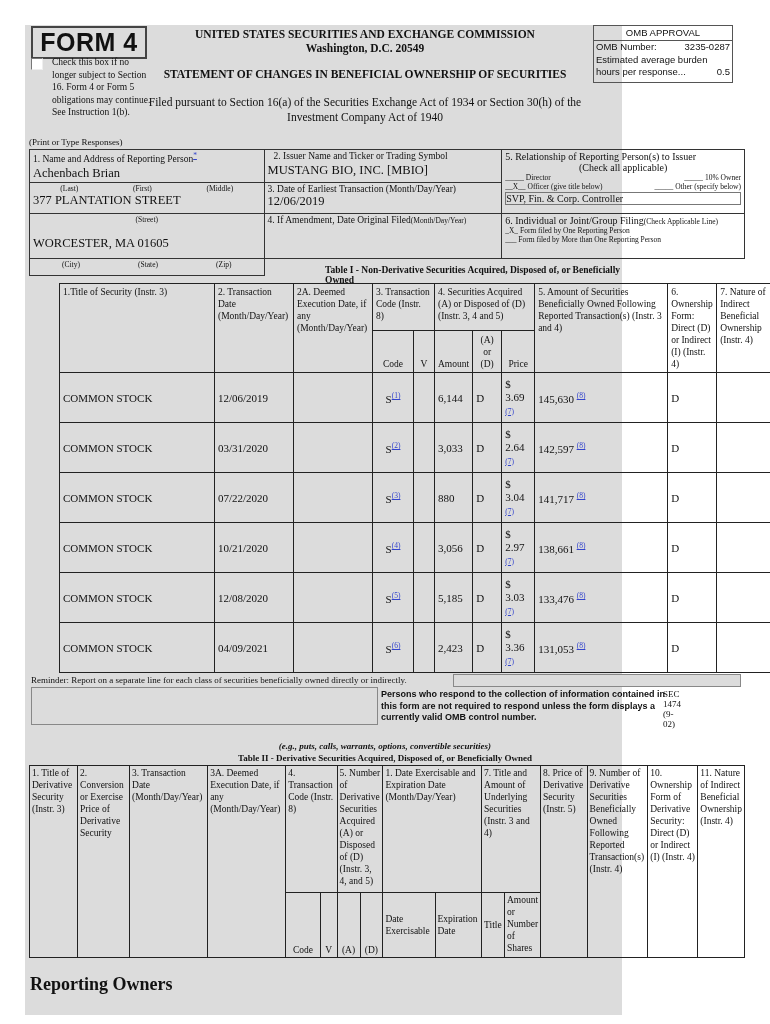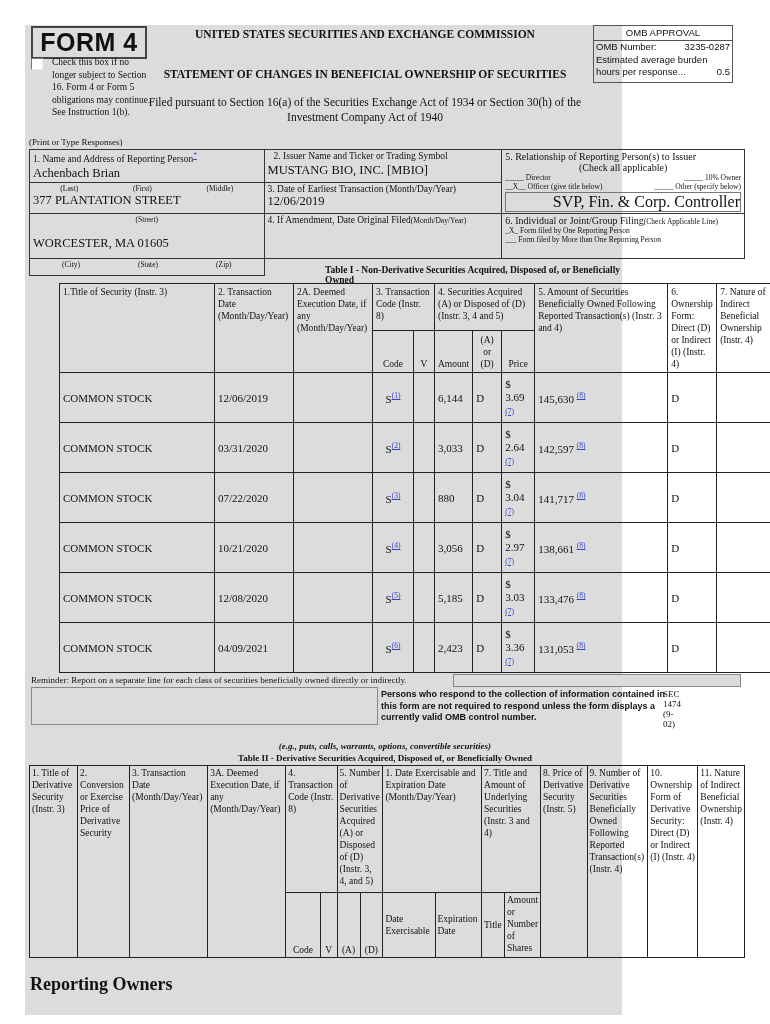--- a/index.html
+++ b/index.html
@@ -45,20 +45,21 @@
 <body>
 
 <div class="page">
 
   <div class="abs form4box">FORM 4</div>
   <div class="abs chk"></div>
   <div class="abs chktext">Check this box if no longer subject to Section 16. Form 4 or Form 5 obligations may continue. See Instruction 1(b).</div>
 
   <div class="abs title1">
     <div>UNITED STATES SECURITIES AND EXCHANGE COMMISSION</div>
+    <div>Washington, D.C. 20549</div>
   </div>
   <div class="abs title2">STATEMENT OF CHANGES IN BENEFICIAL OWNERSHIP OF SECURITIES</div>
   <div class="abs title3">Filed pursuant to Section 16(a) of the Securities Exchange Act of 1934 or Section 30(h) of the Investment Company Act of 1940</div>
 
   <div class="abs omb">
     <div class="hd">OMB APPROVAL</div>
     <div class="row">
         <span>OMB Number:</span>
         <span>3235-0287</span>
       </div>
@@ -88,21 +89,21 @@
         <div style="font-size:10px">5. Relationship of Reporting Person(s) to Issuer</div>
         <div style="text-align:center;font-size:10px">(Check all applicable)</div>
         <div style="display:flex;justify-content:space-between" class="small">
               <span>_____ Director</span>
               <span>_____ 10% Owner</span>
             </div>
         <div style="display:flex;justify-content:space-between" class="small">
               <span>__X__ Officer (give title below)</span>
               <span>_____ Other (specify below)</span>
             </div>
-        <div style="border:1px solid #777;text-align:right;font-size:16px;margin-top:1px">SVP, Fin. &amp; Corp. Controller</div>
+        <div style="border:1px solid #777;text-align:left;font-size:10px;margin-top:1px">SVP, Fin. &amp; Corp. Controller</div>
       </td>
     </tr>
     <tr>
       <td style="height:28px;">
         <div class="cap">
               <span>(Last)</span>
               <span>(First)</span>
               <span>(Middle)</span>
             </div>
         <span class="val" style="margin-top:0">377 PLANTATION STREET</span>

